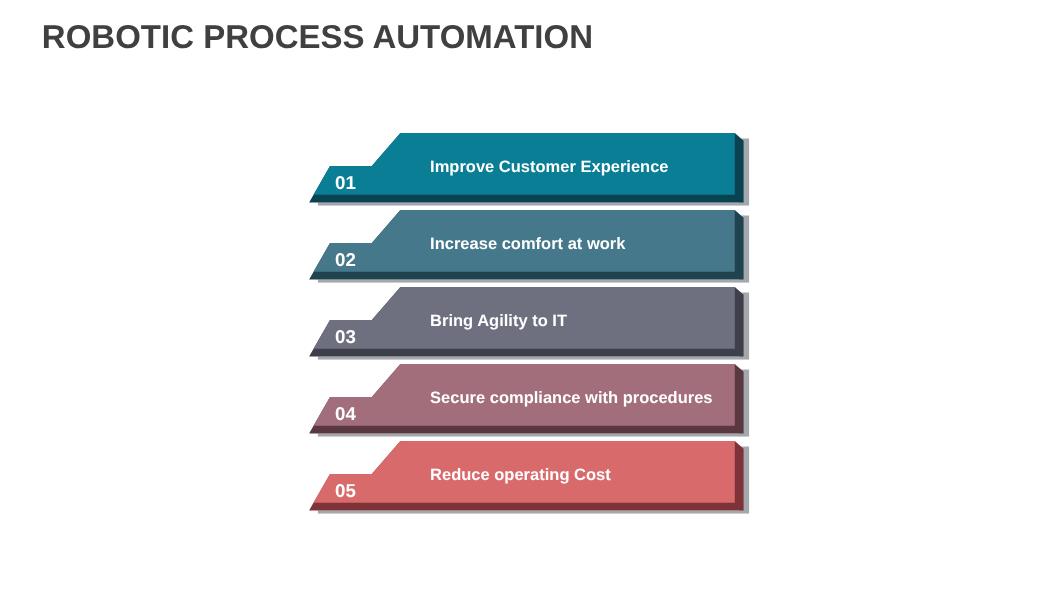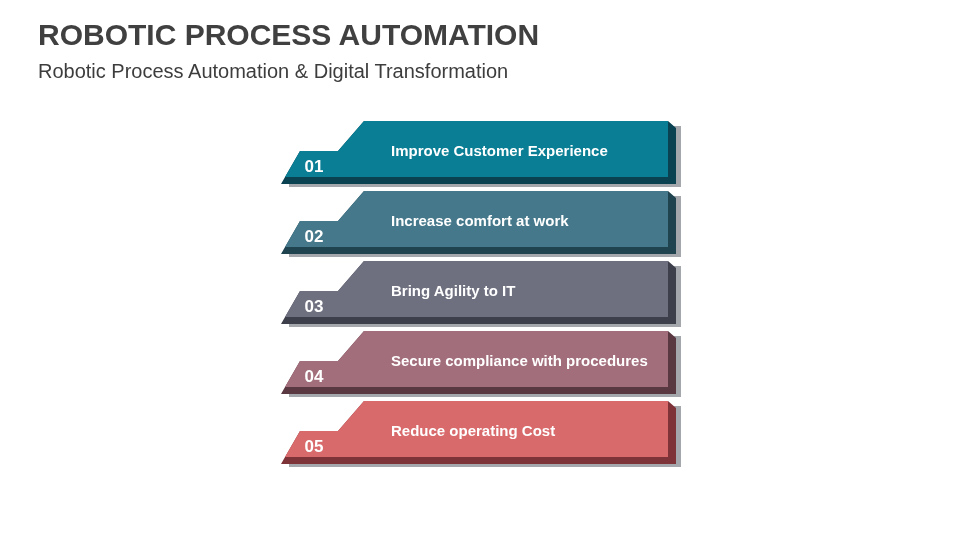--- a/index.html
+++ b/index.html
@@ -59,21 +59,20 @@
     font-weight: bold;
   }
 </style>
 </head>
 <body>
 
 <div class="slide">
 
   <div class="slide-header">
     <h1 class="slide-title">ROBOTIC PROCESS AUTOMATION</h1>
-    <p class="slide-subtitle">Robotic Process Automation &amp; Digital Transformation</p>
   </div>
 
   <div class="banner-list" id="banner-list">
     <div class="banner-row">
       <svg class="banner-svg" width="401" height="66" viewBox="0 0 401 66" xmlns="http://www.w3.org/2000/svg">
         <polygon points="391,5 400,5 400,66 8,66 8,63 391,63" fill="#a4a8ac"></polygon>
         <polygon points="19,30 57,30 83,0 387,0 395,7 395,63 0,63" fill="#0b4251"></polygon>
         <polygon points="19,30 57,30 83,0 387,0 387,56 4,56" fill="#0a7e95"></polygon>
         <text class="banner-number-text" x="33" y="51" text-anchor="middle" fill="#ffffff">01</text>
         <text class="banner-label-text" x="110" y="35" text-anchor="start" fill="#ffffff">Improve Customer Experience</text>

